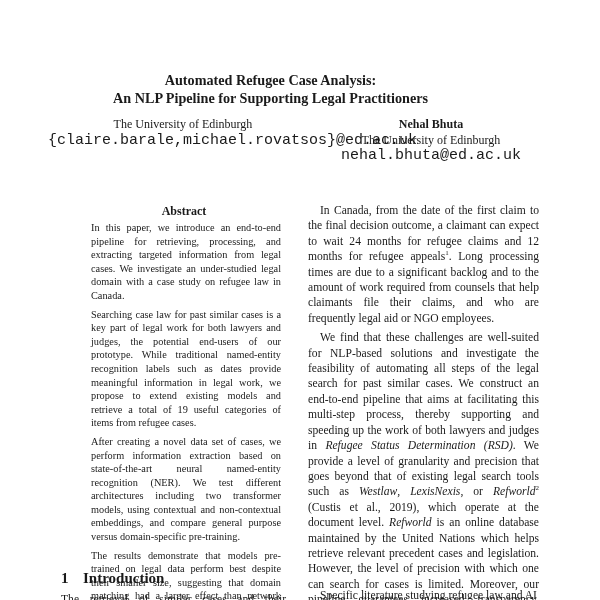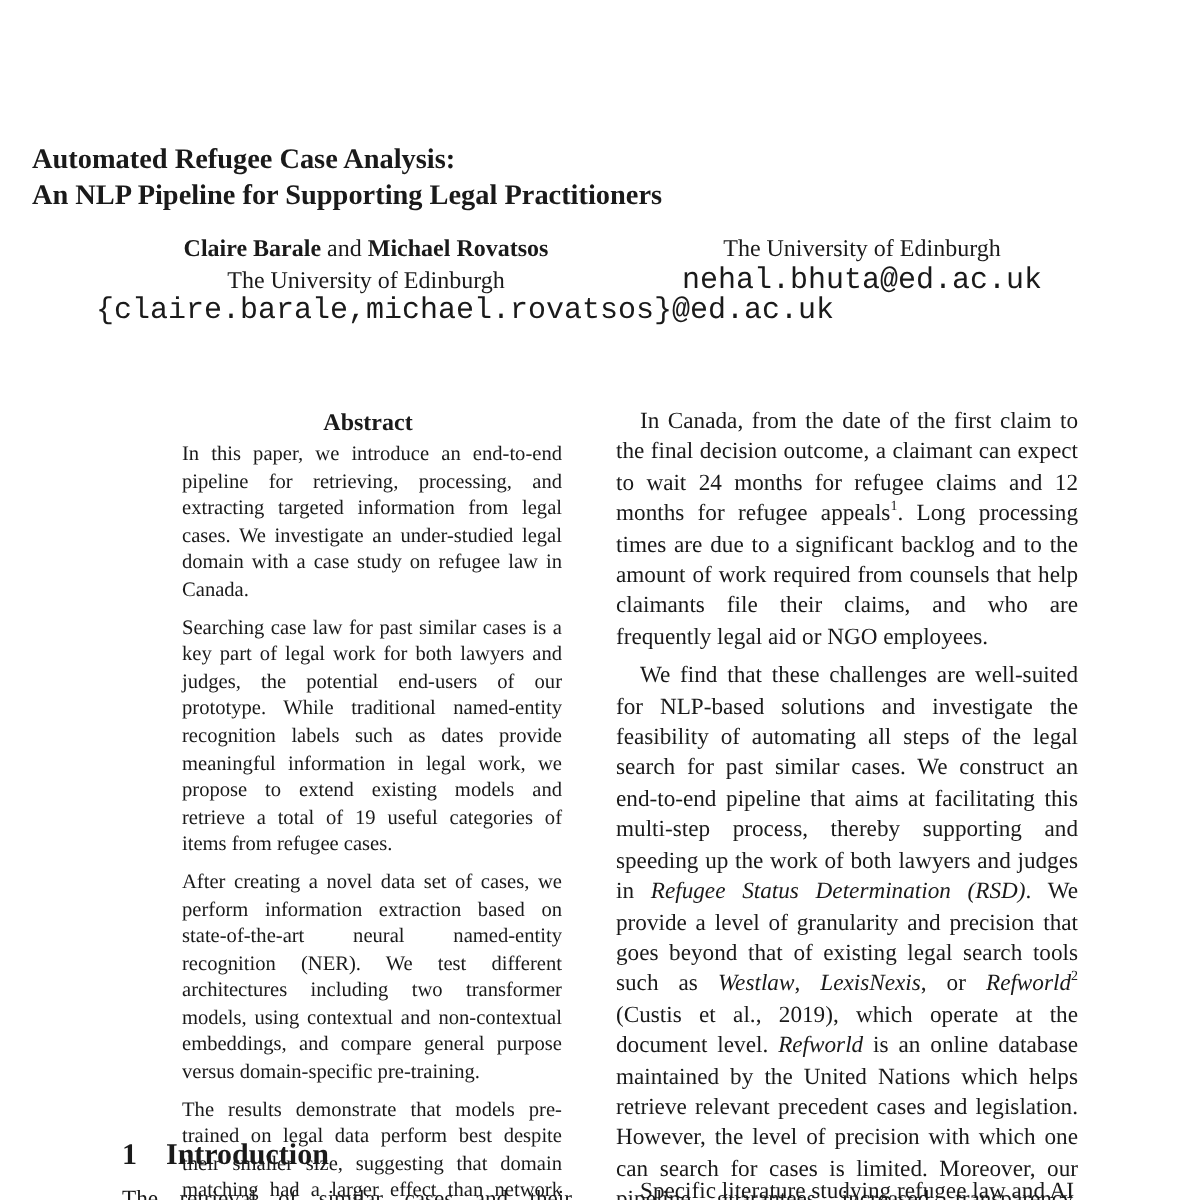--- a/index.html
+++ b/index.html
@@ -1,18 +1,18 @@
 <!DOCTYPE html>
 <html><head>
 <meta charset="utf-8">
 <style>
   html, body { margin: 0; padding: 0; background: #ffffff; }
   body { width: 600px; height: 600px; overflow: hidden; position: relative;
          font-family: "Liberation Serif", "DejaVu Serif", serif; color: #1a1a1a; }
-  .title { position: absolute; left: 16px; width: 541px; text-align: left;
+  .title { position: absolute; left: 0; width: 541px; text-align: center;
            font-weight: bold; font-size: 14.2px; line-height: 18px; }
   .t1 { top: 71px; }
   .t2 { top: 89px; }
   .author-block { position: absolute; top: 117px; text-align: center; font-size: 12px; line-height: 15.5px; }
   .ab-left { left: 48px; width: 270px; }
   .ab-right { left: 300px; width: 262px; }
   .author-block .names { font-weight: bold; }
   .author-block .and { font-weight: normal; }
   .mono { font-family: "Liberation Mono", "DejaVu Sans Mono", monospace; font-size: 15px; }
   .col { position: absolute; font-size: 10.3px; line-height: 13.6px; text-align: justify; }
@@ -28,30 +28,26 @@
   sup { font-size: 7px; vertical-align: 5px; line-height: 0; }
   em { font-style: italic; }
 </style>
 </head>
 <body>
 
 <div class="title t1">Automated Refugee Case Analysis:</div>
 <div class="title t2">An NLP Pipeline for Supporting Legal Practitioners</div>
 
 <div class="author-block ab-left">
-  <div class="names">
-    <span>Claire Barale</span>
-    <span class="and">and</span>
-    <span>Michael Rovatsos</span>
-  </div>
   <div>The University of Edinburgh</div>
   <div class="mono">{claire.barale,michael.rovatsos}@ed.ac.uk</div>
 </div>
 
 <div class="author-block ab-right">
+  <div class="names">Nehal Bhuta</div>
   <div>The University of Edinburgh</div>
   <div class="mono">nehal.bhuta@ed.ac.uk</div>
 </div>
 
 <div class="col col-left">
   <div class="abs-head">Abstract</div>
   <p>In this paper, we introduce an end-to-end pipeline for retrieving, processing, and extracting targeted information from legal cases. We investigate an under-studied legal domain with a case study on refugee law in Canada.</p>
   <p>Searching case law for past similar cases is a key part of legal work for both lawyers and judges, the potential end-users of our prototype. While traditional named-entity recognition labels such as dates provide meaningful information in legal work, we propose to extend existing models and retrieve a total of 19 useful categories of items from refugee cases.</p>
   <p>After creating a novel data set of cases, we perform information extraction based on state-of-the-art neural named-entity recognition (NER). We test different architectures including two transformer models, using contextual and non-contextual embeddings, and compare general purpose versus domain-specific pre-training.</p>
   <p>The results demonstrate that models pre-trained on legal data perform best despite their smaller size, suggesting that domain matching had a larger effect than network architecture. We achieve a F1 score above 90% on five of the targeted categories and over 80% on four further categories.</p>

